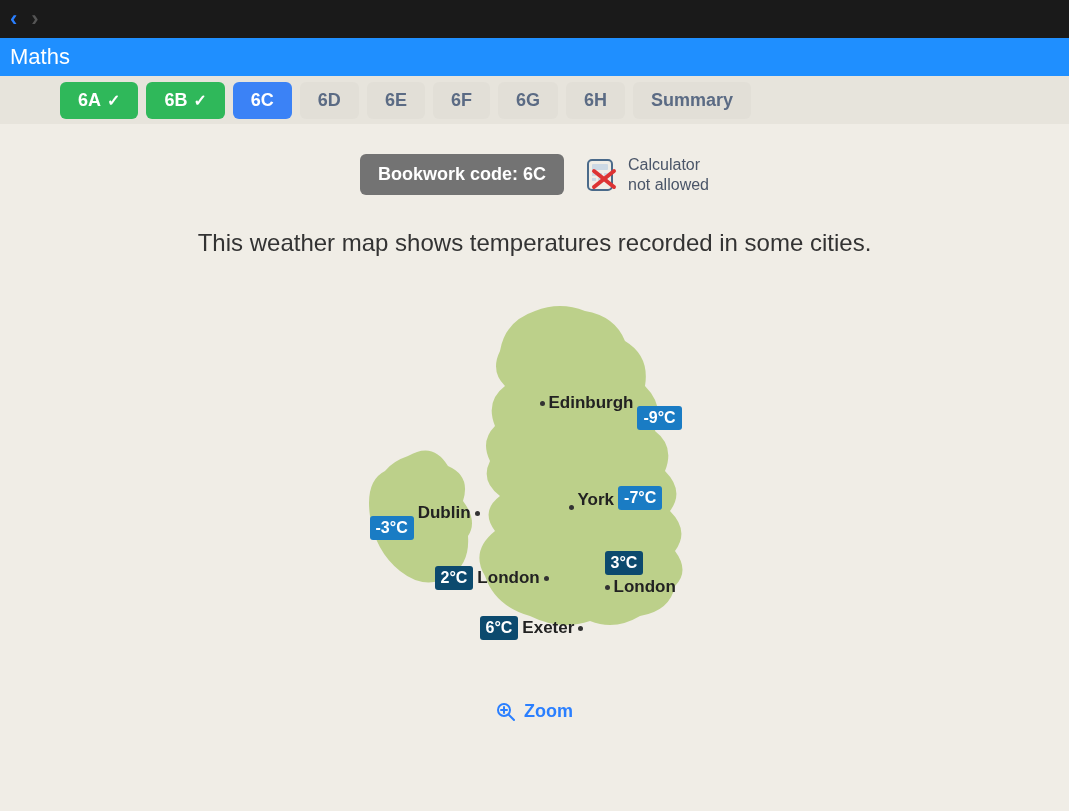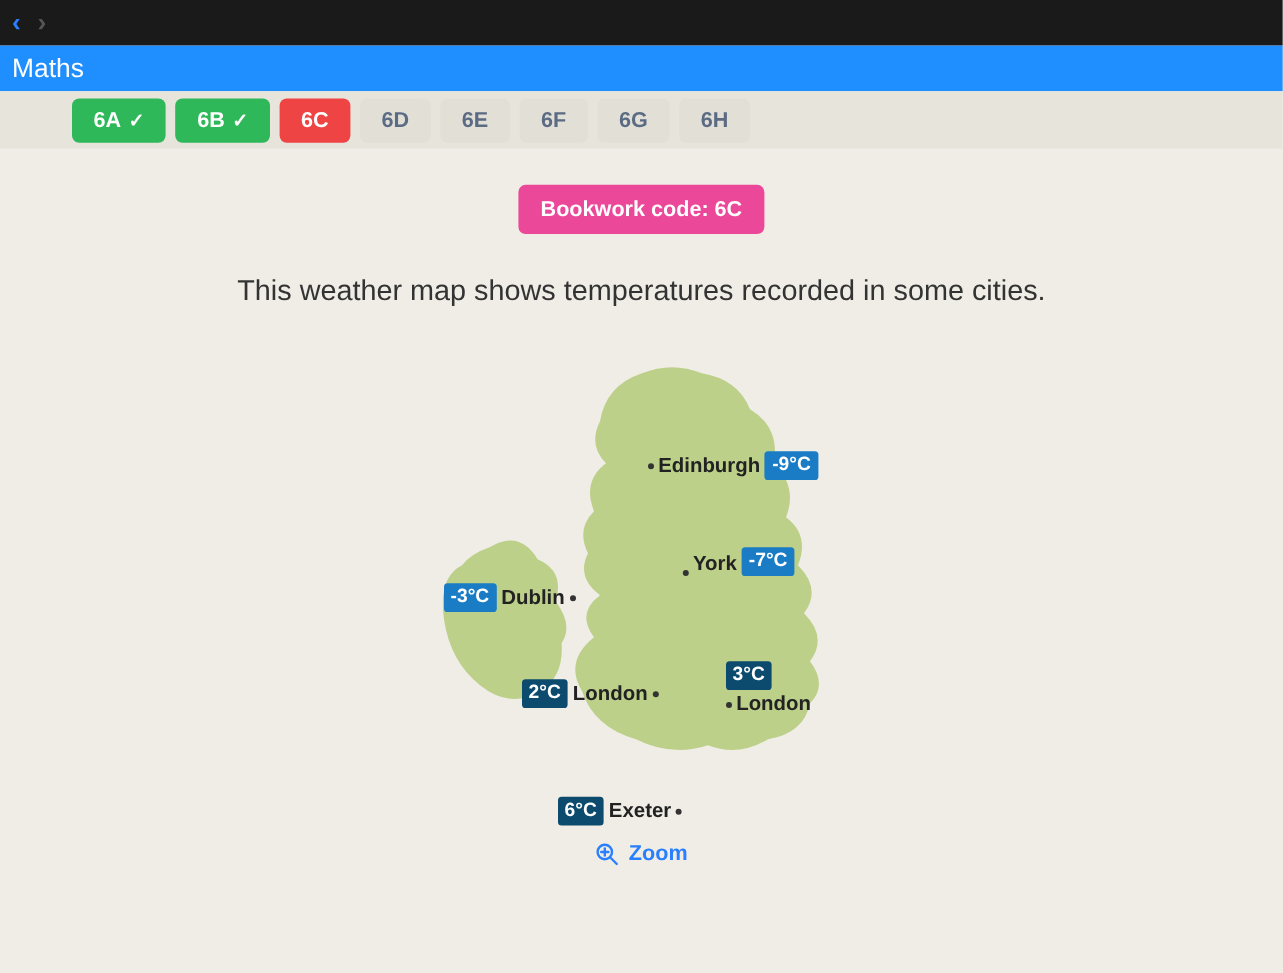--- a/index.html
+++ b/index.html
@@ -47,39 +47,39 @@
   }
   .tab {
     padding: 8px 18px;
     border-radius: 6px;
     font-size: 18px;
     font-weight: 700;
     color: #5b6b84;
     background: #e2dfd7;
     cursor: pointer;
     display: flex;
-    align-items: flex-end;
+    align-items: center;
     gap: 6px;
   }
   .tab.done { background: #2fb85a; color: #fff; }
-  .tab.active { background: #ef4444; color: #fff; }
+  .tab.active { background: #3b82f6; color: #fff; }
   .check { font-size: 16px; }
   .content {
     padding: 30px 40px;
     text-align: center;
   }
   .meta {
     display: flex;
     justify-content: center;
     align-items: center;
     gap: 20px;
     margin-bottom: 30px;
   }
   .bookwork {
-    background: #ec4899;
+    background: #737373;
     color: #fff;
     padding: 10px 18px;
     border-radius: 6px;
     font-size: 18px;
     font-weight: 600;
   }
   .calc {
     display: flex;
     align-items: center;
     gap: 8px;
@@ -117,21 +117,21 @@
     color: #222;
   }
   .temp {
     color: #fff;
     padding: 3px 6px;
     border-radius: 3px;
     font-weight: 800;
     font-size: 16px;
     white-space: nowrap;
   }
-  .temp.cold { background: #1a7cc4; }
+  .temp.cold { background: #1a7cc4; margin-top: 30px; }
   .temp.warm { background: #0c4a6e; }
   .dot {
     width: 5px; height: 5px; background:#333; border-radius:50%;
     display:inline-block;
   }
   .zoom {
     display: inline-flex;
     align-items: center;
     gap: 8px;
     color: #2a7fff;
@@ -176,26 +176,49 @@
   </div>
   <div class="tab">
     <span>6F</span>
   </div>
   <div class="tab">
     <span>6G</span>
   </div>
   <div class="tab">
     <span>6H</span>
   </div>
+  <div class="tab">
+    <span>Summary</span>
+  </div>
 </div>
 
 <div class="content">
 
   <div class="meta">
     <div class="bookwork">Bookwork code: 6C</div>
+    <div class="calc">
+      <span class="calc-icon">
+        <svg viewBox="0 0 36 36">
+          <rect x="4" y="3" width="24" height="30" rx="4" fill="none" stroke="#4a6a8a" stroke-width="2"></rect>
+          <rect x="8" y="7" width="16" height="6" rx="1" fill="#cdd9e4"></rect>
+          <rect x="8" y="16" width="4" height="3" fill="#cdd9e4"></rect>
+          <rect x="14" y="16" width="4" height="3" fill="#cdd9e4"></rect>
+          <rect x="20" y="16" width="4" height="3" fill="#cdd9e4"></rect>
+          <rect x="8" y="21" width="4" height="3" fill="#cdd9e4"></rect>
+          <rect x="14" y="21" width="4" height="3" fill="#cdd9e4"></rect>
+          <rect x="20" y="21" width="4" height="3" fill="#cdd9e4"></rect>
+          <path d="M10 30 L30 14" stroke="#d33" stroke-width="4" stroke-linecap="round"></path>
+          <path d="M10 14 L30 30" stroke="#d33" stroke-width="4" stroke-linecap="round"></path>
+        </svg>
+      </span>
+      <span>
+        <span>Calculator</span><br>
+        <span>not allowed</span>
+      </span>
+    </div>
   </div>
 
   <div class="question">
     <span>This weather map shows temperatures recorded in some cities.</span><br>
   </div>
 
   <div class="mapwrap">
 
     <svg class="map-svg" viewBox="0 0 420 380">
       <g fill="#bcd08a">
@@ -231,21 +254,21 @@
     </div>
 
     <div class="city" style="left:280px; top:260px; flex-direction:column; align-items:flex-start; gap:2px;">
       <span class="temp warm">3°C</span>
       <span style="display:flex;align-items:center;gap:4px;">
         <span class="dot"></span>
         <span>London</span>
       </span>
     </div>
 
-    <div class="city" style="left:140px; top:325px;margin-top:48px;">
+    <div class="city" style="left:155px; top:325px;">
       <span class="temp warm">6°C</span>
       <span>Exeter</span>
       <span class="dot"></span>
     </div>
   </div>
 
   <div class="zoom">
     <span class="zoom-icon">
       <svg viewBox="0 0 20 20">
         <circle cx="8" cy="8" r="6" fill="none" stroke="#2a7fff" stroke-width="2"></circle>

